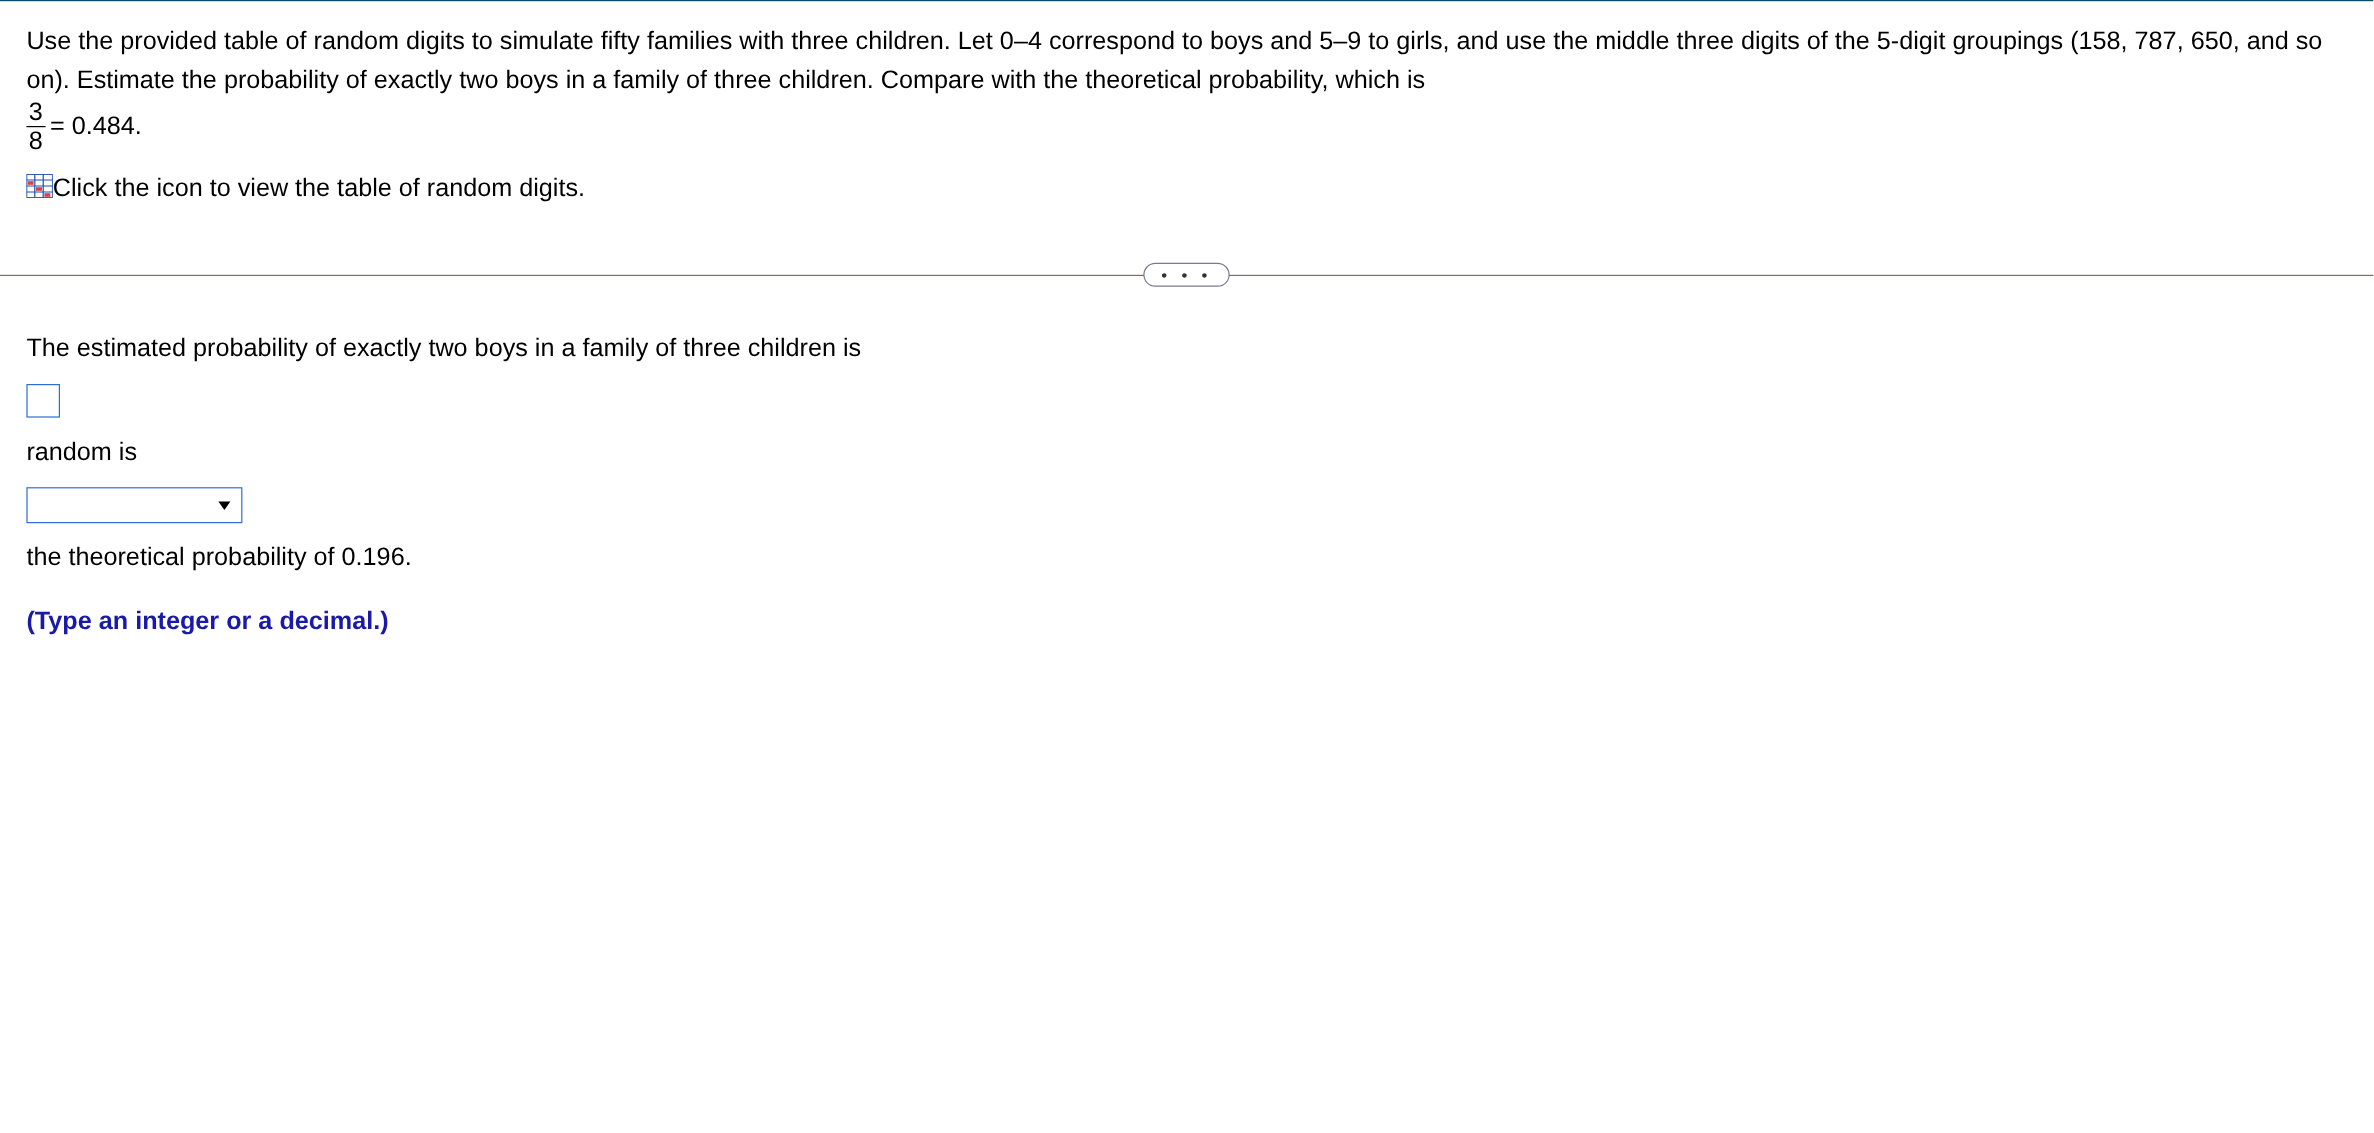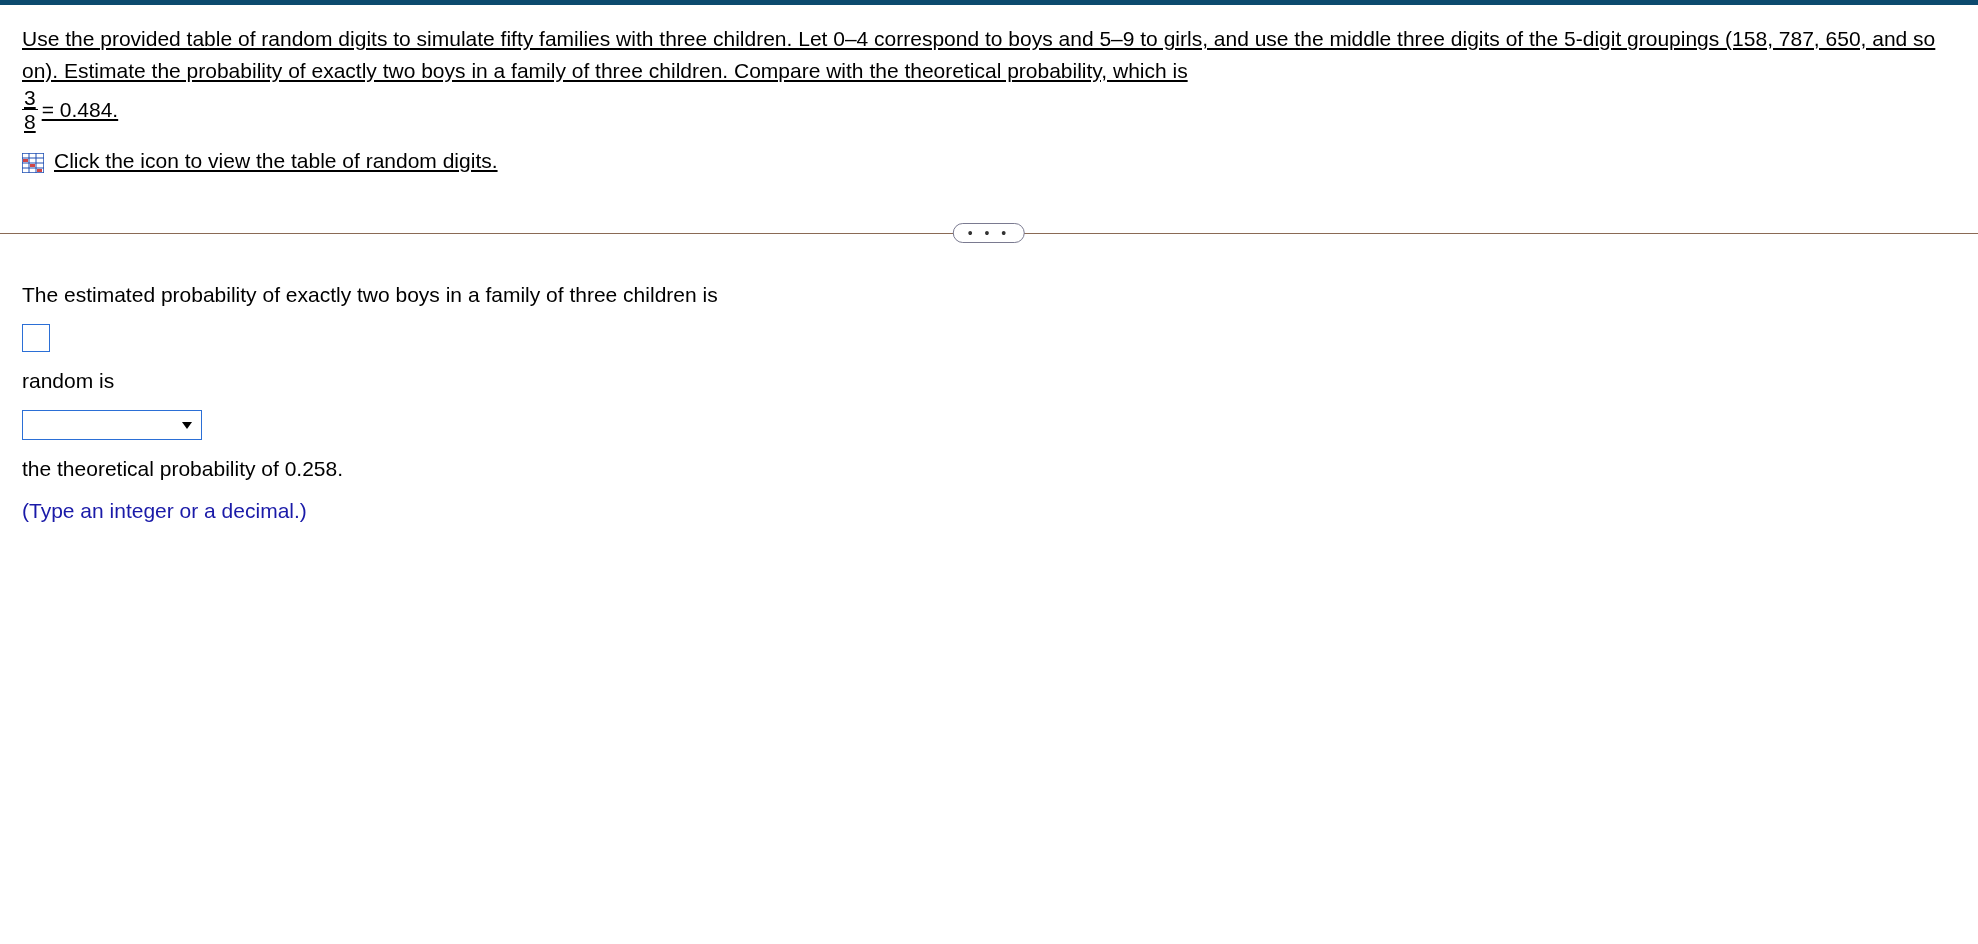--- a/index.html
+++ b/index.html
@@ -9,23 +9,22 @@
     }
     body {
       font-family: Arial, Helvetica, sans-serif;
       font-size: 21px;
       color: #000;
       background: #fff;
       padding: 0;
       width: 1978px;
     }
     .container {
-      border-top: 5px solid #0c4a6e;
+      border-top: 1px solid #0c4a6e;
       padding: 18px 22px 0 22px;
-      text-decoration: underline;
     }
     .question-text {
       line-height: 1.5;
     }
     .fraction {
       display: inline-flex;
       flex-direction: column;
       align-items: center;
       vertical-align: middle;
       line-height: 1.1;
@@ -33,23 +32,22 @@
     }
     .fraction .num {
       padding: 0 2px;
     }
     .fraction .den {
       border-top: 1px solid #000;
       padding: 0 2px;
     }
     .click-row {
       display: flex;
-      align-items: flex-end;
+      align-items: flex-start;
       margin-top: 16px;
-      gap: 10px;
     }
     .table-icon {
       width: 22px;
       height: 20px;
       display: inline-block;
       flex-shrink: 0;
     }
     .divider-wrap {
       position: relative;
       margin-top: 50px;
@@ -108,21 +106,22 @@
     }
     .dropdown .caret {
       width: 20px;
       height: 20px;
       display: flex;
       align-items: center;
       justify-content: center;
     }
     .hint {
       color: #1a1aa8;
-      margin-top: 9px;
+      margin-top: 20px;
+      font-weight: bold;
     }
     .frac-line-row {
       display: flex;
       align-items: center;
     }
   </style>
 </head>
 <body>
 
 <div class="container">
@@ -165,16 +164,16 @@
     <span>The estimated probability of exactly two boys in a family of three children is</span>
     <input class="small-input" type="text" style="">
     <span>random is</span>
     <span class="dropdown">
       <span class="caret">
         <svg viewBox="0 0 12 12" width="12" height="12">
           <polygon points="1,3 11,3 6,10" fill="#000"></polygon>
         </svg>
       </span>
     </span>
-    <span>the theoretical probability of 0.258.</span>
+    <span>the theoretical probability of 0.196.</span>
   </div>
   <div class="hint">(Type an integer or a decimal.)</div>
 </div>
 
 </body></html>

